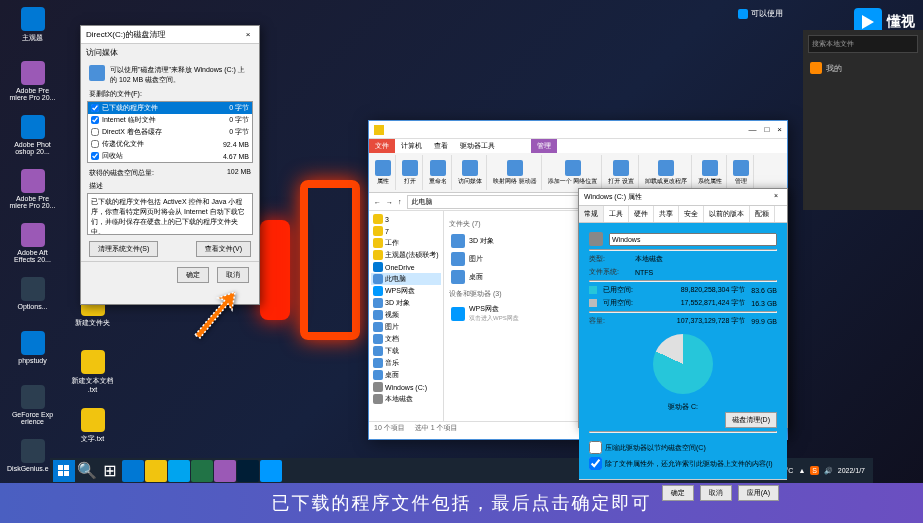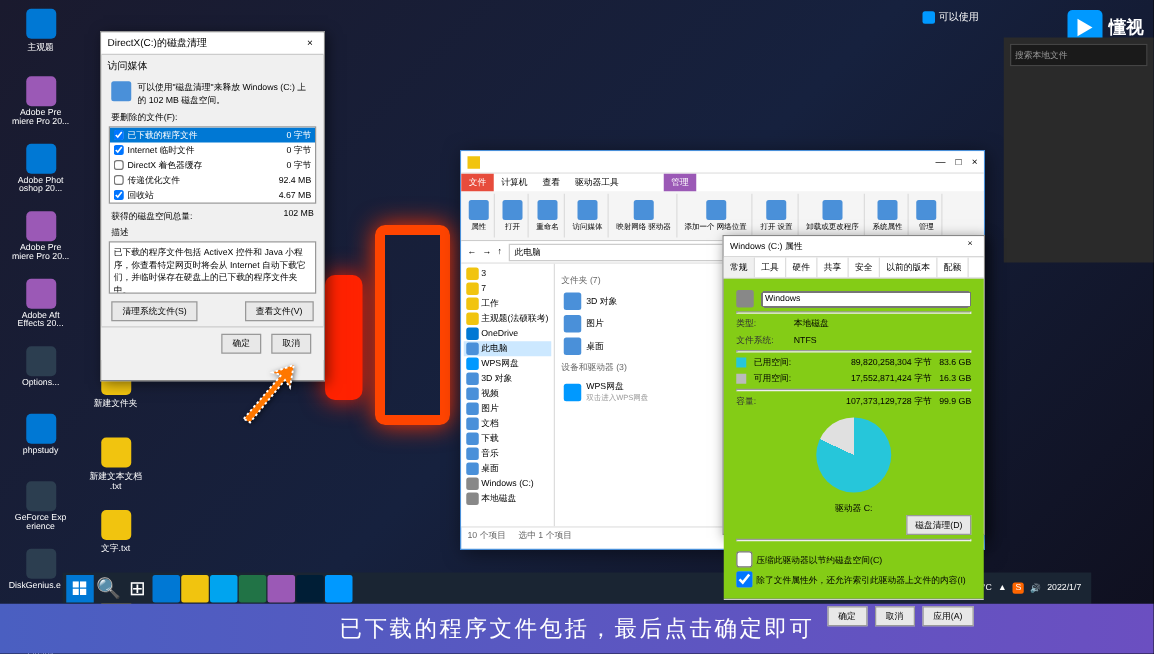--- a/index.html
+++ b/index.html
@@ -50,21 +50,21 @@
 .exp-content{flex:1;padding:5px;background:#fff;overflow:hidden}
 .exp-section{font-size:7px;color:#666;margin:3px 0}
 .exp-item{display:flex;align-items:center;gap:4px;padding:2px;font-size:7px}
 .exp-item-ico{width:14px;height:14px;border-radius:2px}
 .exp-status{height:14px;border-top:1px solid #ddd;font-size:7px;padding:1px 5px;color:#666;display:flex;gap:10px}
 .props-dialog{position:absolute;left:578px;top:188px;width:210px;height:240px;background:#f0f0f0;border:1px solid #888;font-size:7px;box-shadow:2px 2px 10px rgba(0,0,0,.5);z-index:40}
 .props-title{background:#fff;padding:3px 5px;border-bottom:1px solid #ccc;display:flex;justify-content:space-between}
 .props-tabs{display:flex;background:#fff;border-bottom:1px solid #ccc;font-size:7px}
 .props-tab{padding:3px 5px;border-right:1px solid #ddd}
 .props-tab.active{background:#f0f0f0}
-.props-body{padding:6px 10px;background:#84cc16}
+.props-body{padding:6px 10px;background:#0ea5e9}
 .props-row{display:flex;margin:3px 0;font-size:7px;gap:6px;align-items:center}
 .props-row .lbl{width:40px;color:#333}
 .props-pie{width:90px;height:60px;margin:8px auto;position:relative}
 .pie-chart{width:60px;height:60px;border-radius:50%;background:conic-gradient(#26c6da 0deg 295deg,#e0e0e0 295deg 360deg);margin:0 auto}
 .props-cleanup-btn{float:right;border:1px solid #999;background:#e8e8e8;padding:2px 6px;font-size:7px}
 .props-checks{margin-top:8px;font-size:7px}
 .props-checks label{display:flex;align-items:center;gap:3px;margin:3px 0}
 .props-btns{display:flex;justify-content:flex-end;gap:6px;padding:5px 8px;border-top:1px solid #ccc}
 .right-panel{position:absolute;right:0;top:30px;width:120px;background:#2a2a2a;color:#ccc;font-size:8px;padding:5px;height:180px}
 .rp-search{background:#1a1a1a;border:1px solid #444;padding:3px;margin-bottom:5px;color:#999;font-size:7px}
@@ -470,20 +470,24 @@
     <div class="props-btns">
       <button class="cleanup-btn">确定</button>
       <button class="cleanup-btn">取消</button>
       <button class="cleanup-btn">应用(A)</button>
     </div>
   </div>
 
   <div class="right-panel">
     <div class="rp-search">搜索本地文件</div>
     <div id="rpitems">
+        <div class="rp-item">
+          <span class="rp-ico"></span>
+          <span>我的</span>
+        </div>
       </div>
   </div>
 
   <div class="taskbar">
     <div class="tb-start">
       <svg width="12" height="12" viewBox="0 0 12 12">
           <rect x="0" y="0" width="5" height="5" fill="#fff"></rect>
           <rect x="6" y="0" width="5" height="5" fill="#fff"></rect>
           <rect x="0" y="6" width="5" height="5" fill="#fff"></rect>
           <rect x="6" y="6" width="5" height="5" fill="#fff"></rect>

